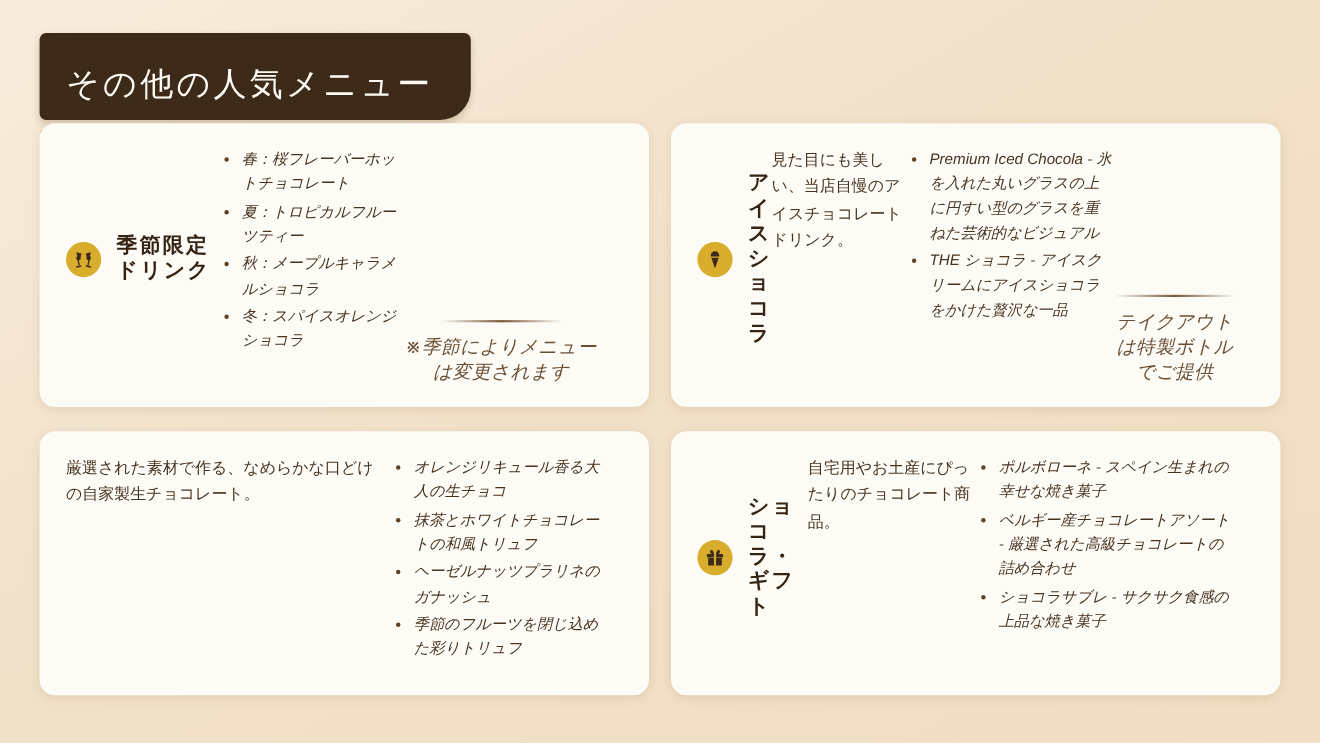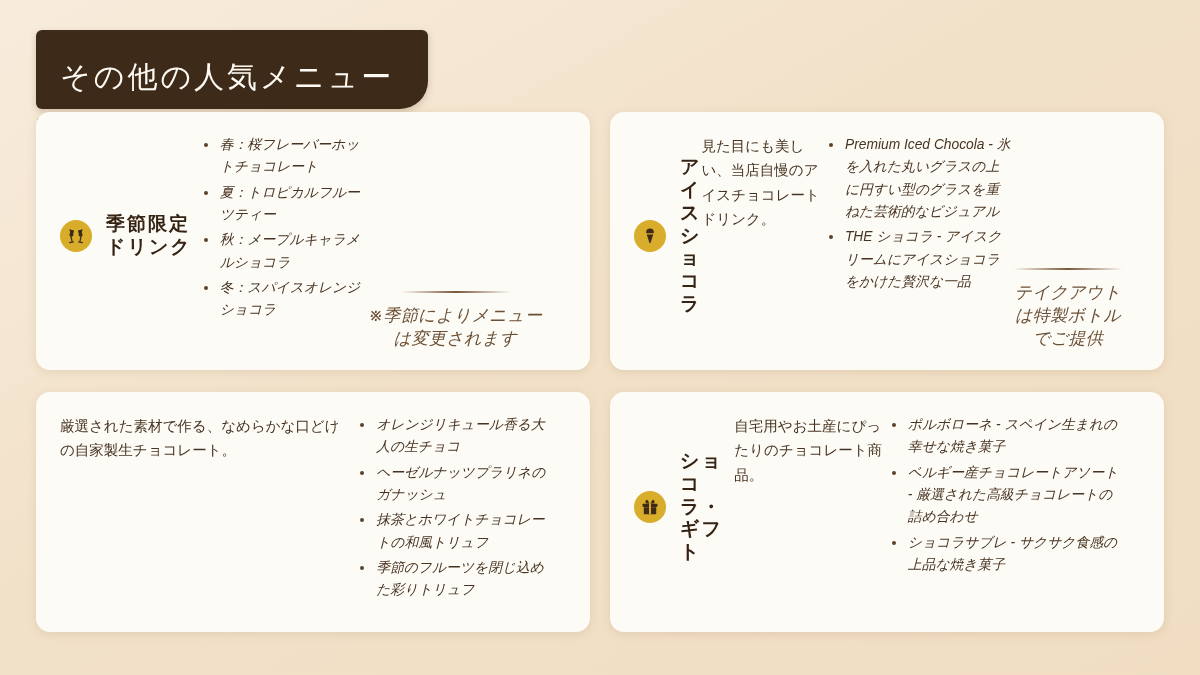--- a/index.html
+++ b/index.html
@@ -235,22 +235,22 @@
         <div class="note-divider"></div>
         <div class="card-note">テイクアウトは特製ボトルでご提供</div>
       </div>
     </div>
 
     <div class="card card--raw">
       <div class="head-rule"></div>
       <p class="card-desc">厳選された素材で作る、なめらかな口どけの自家製生チョコレート。</p>
       <ul class="card-list">
         <li>オレンジリキュール香る大人の生チョコ</li>
+        <li>抹茶とホワイトチョコレートの和風トリュフ</li>
         <li>ヘーゼルナッツプラリネのガナッシュ</li>
-        <li>抹茶とホワイトチョコレートの和風トリュフ</li>
         <li>季節のフルーツを閉じ込めた彩りトリュフ</li>
       </ul>
 
     </div>
 
     <div class="card card--baked">
       <div class="card-head">
         <span class="card-icon">
           <svg width="18" height="18" viewBox="0 0 24 24" fill="#3e2a18" aria-hidden="true">
             <path d="M8.4 2.4 a2.5 2.5 0 0 0 0 5.0 h2.4 L10.2 5.0 Z"></path>

